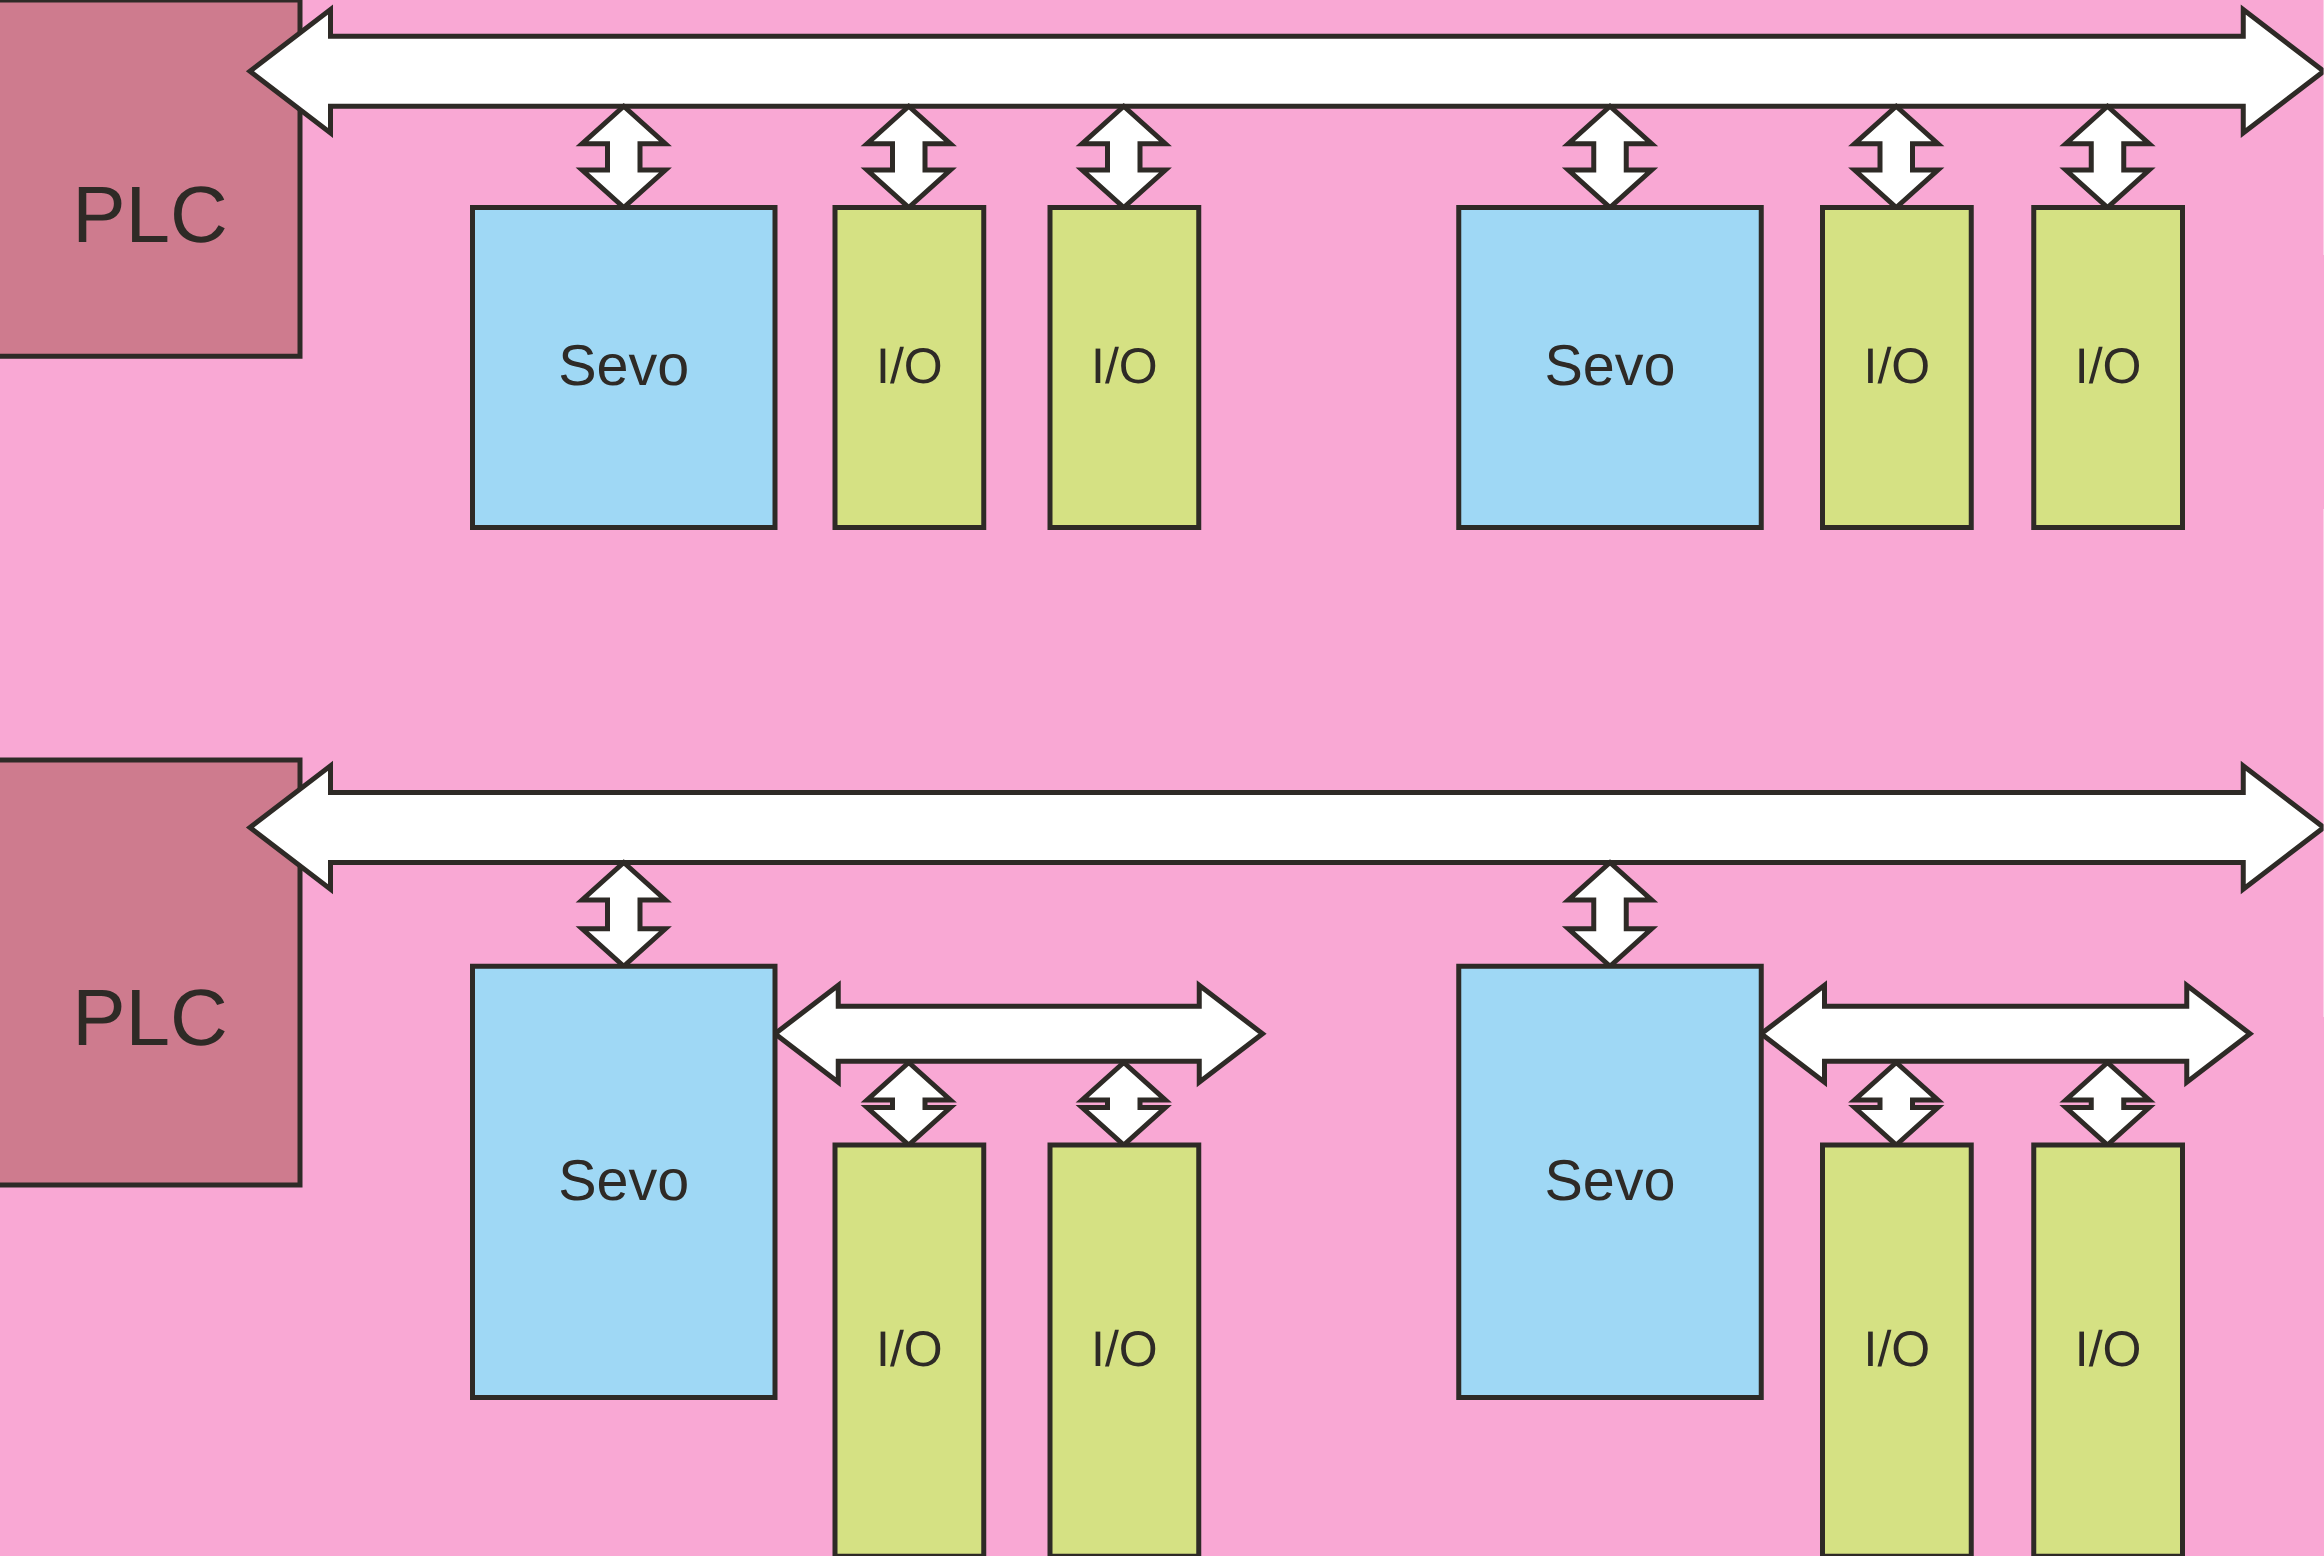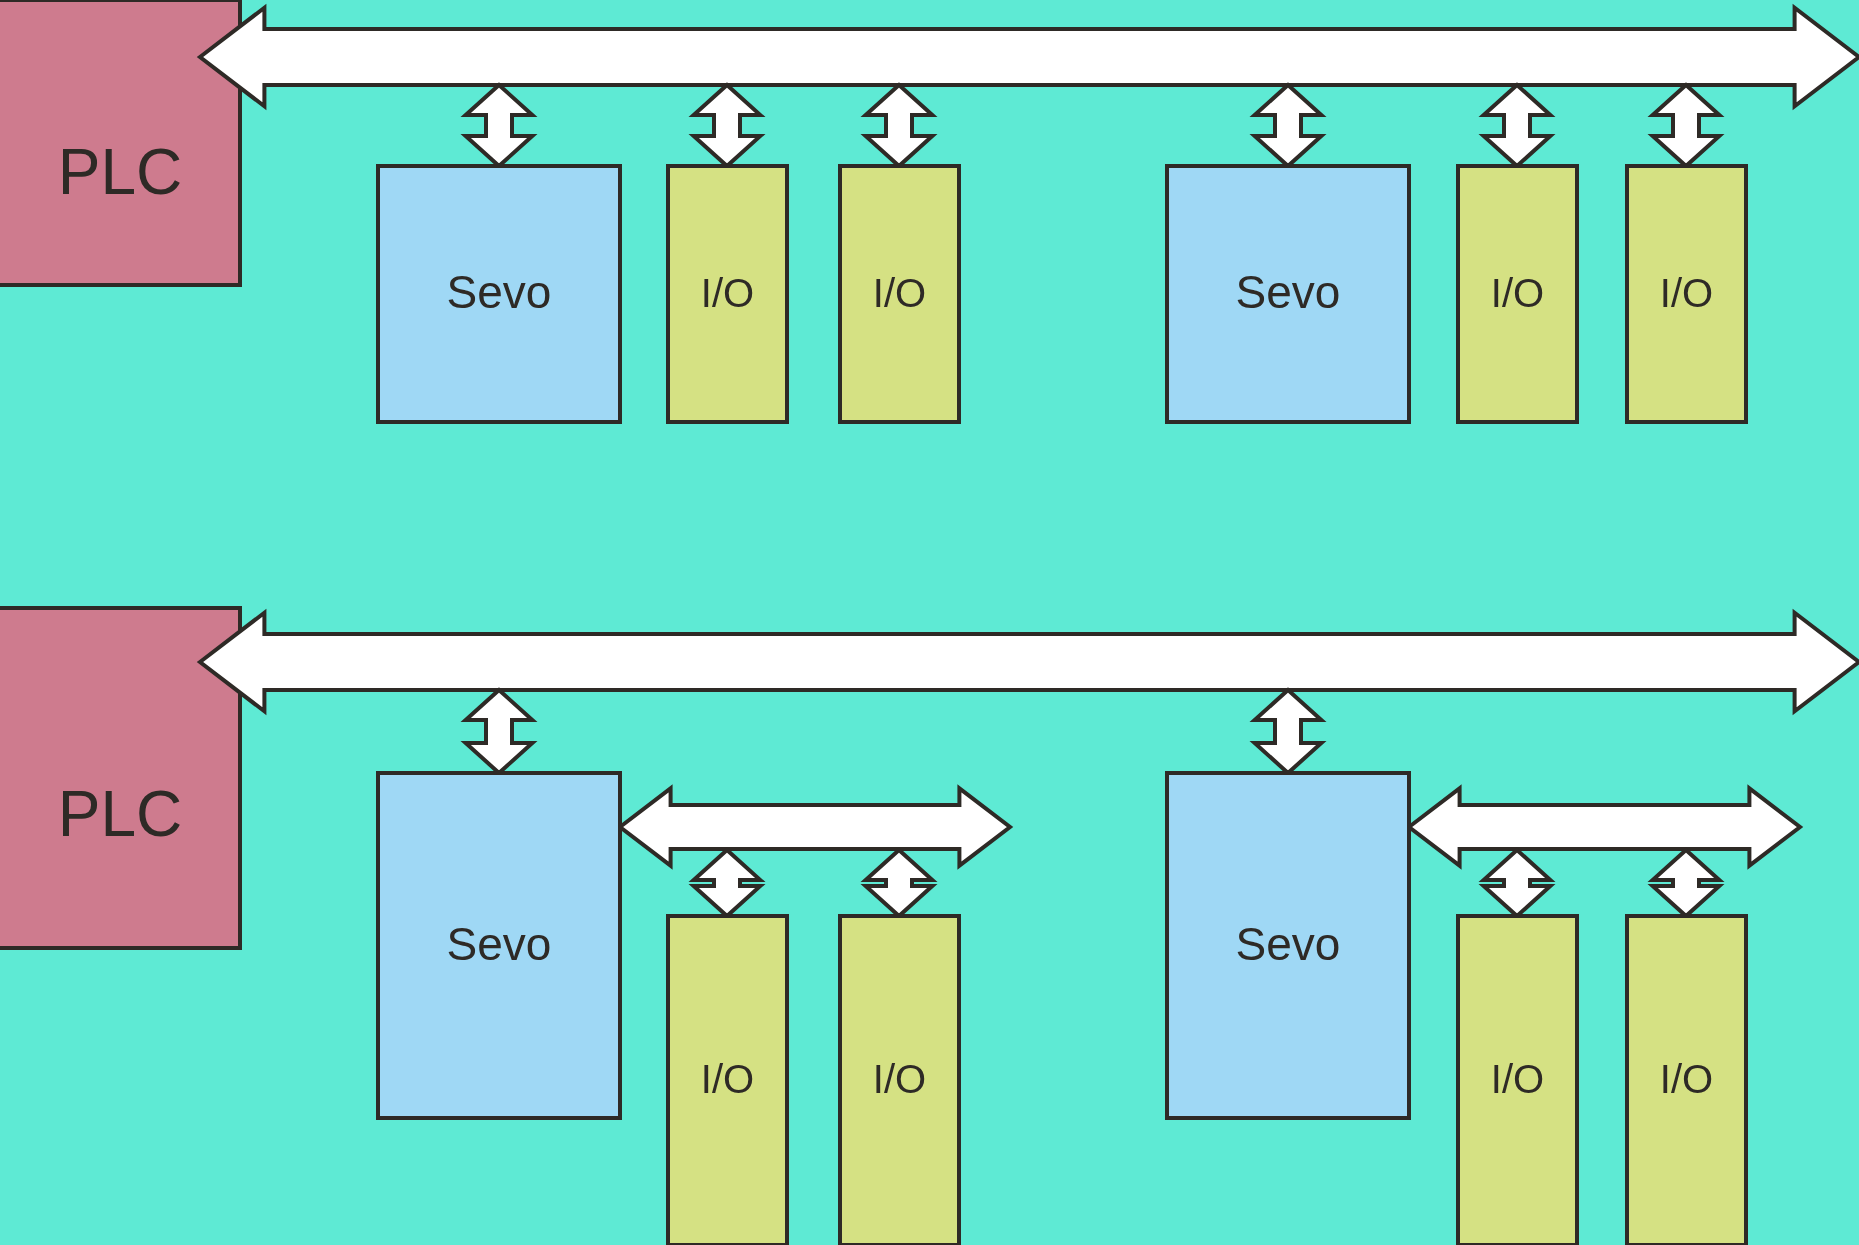--- a/index.html
+++ b/index.html
@@ -10,21 +10,21 @@
   body {
     width: 1859px;
     height: 1245px;
     font-family: "Liberation Sans", sans-serif;
     overflow: hidden;
   }
   #diagram-root {
     position: relative;
     width: 1859px;
     height: 1245px;
-    background: #5eead4;
+    background: #f9a8d4;
   }
   svg.diagram-canvas {
     display: block;
     width: 1859px;
     height: 1245px;
   }
   .node-label {
     font-family: "Liberation Sans", sans-serif;
     fill: #2e2a26;
     text-anchor: middle;

